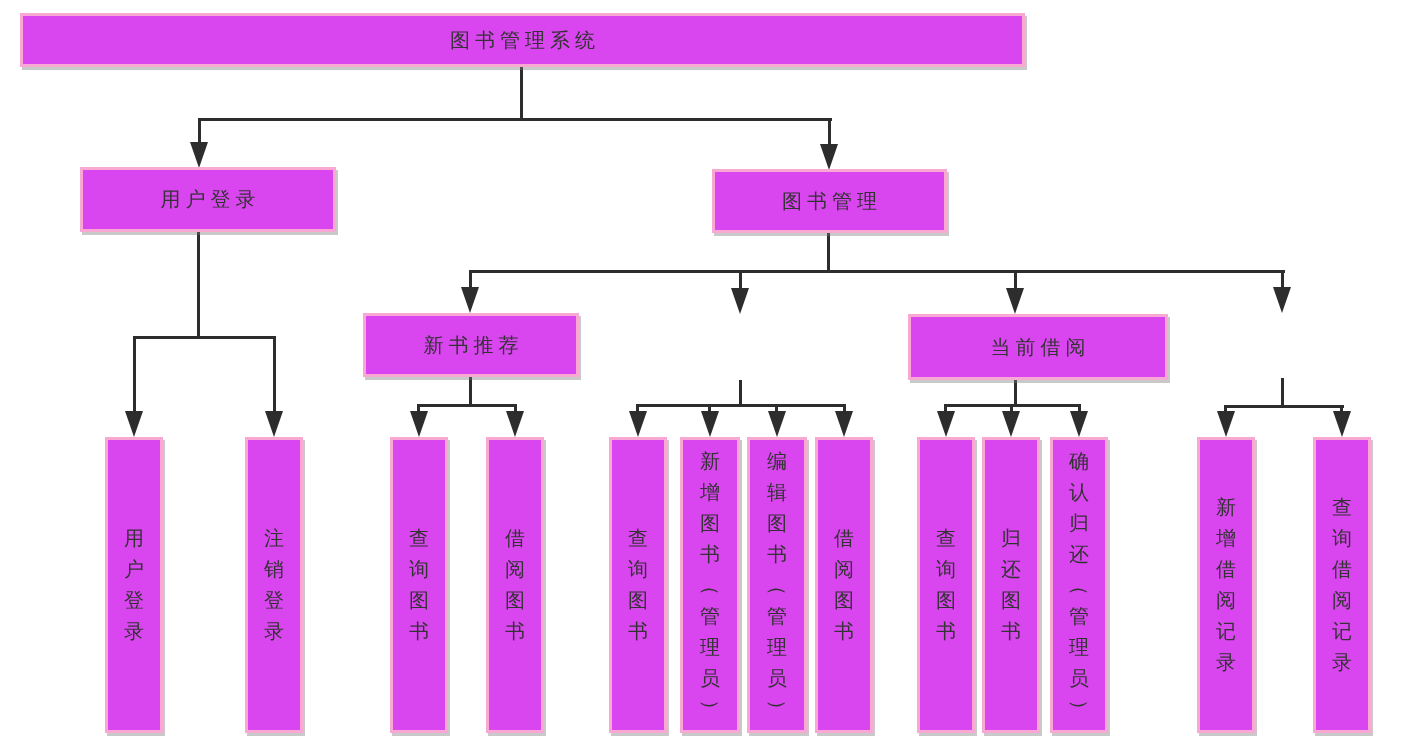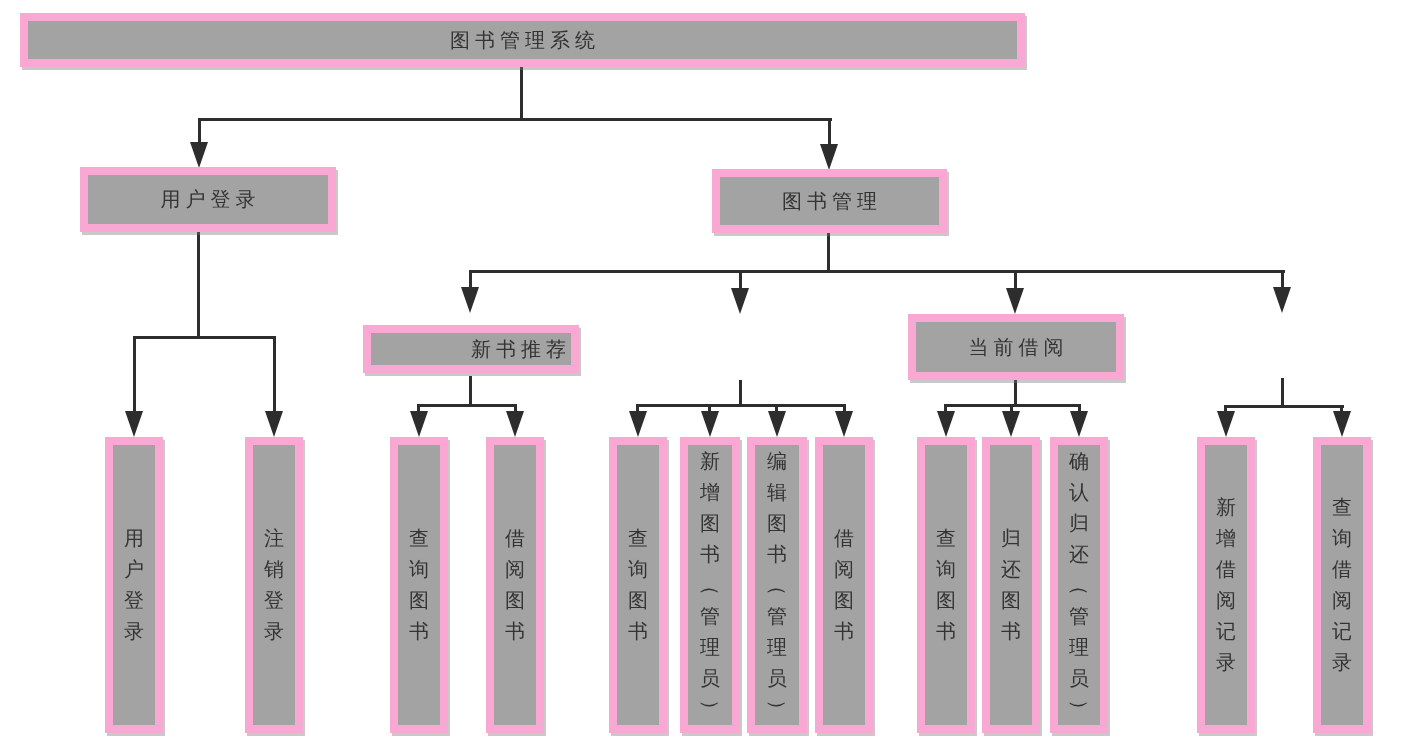--- a/index.html
+++ b/index.html
@@ -1,21 +1,21 @@
 <!DOCTYPE html>
 <html><head>
 <meta charset="utf-8">
 <style>
   html,body{margin:0;padding:0;background:#ffffff;}
   .canvas{
     position:relative;width:1405px;height:747px;background:#ffffff;overflow:hidden;
     font-family:"DejaVu Sans",sans-serif;
   }
   .box{
-    position:absolute;background:#a3a3a3;border:8px solid #f9a8d4;box-sizing:border-box;
+    position:absolute;background:#d946ef;border:3px solid #f9a8d4;box-sizing:border-box;
     box-shadow:2px 3px 0 rgba(120,120,120,0.40);
     display:flex;align-items:center;justify-content:center;
   }
   .hlbl{font-size:20px;color:#333333;letter-spacing:5px;text-indent:5px;white-space:nowrap;}
   .v-label{
     display:flex;flex-direction:column;align-items:center;justify-content:center;
     width:100%;height:100%;
   }
   .v-label span{display:block;height:31px;line-height:31px;font-size:20px;color:#333333;text-align:center;}
   .v-label span.rot{transform:rotate(90deg);}
@@ -94,24 +94,24 @@
     <span class="hlbl">图书管理系统</span>
   </div>
 
   <div class="box" style="left:80px;top:167px;width:256px;height:65px;">
     <span class="hlbl">用户登录</span>
   </div>
   <div class="box" style="left:712px;top:169px;width:235px;height:64px;">
     <span class="hlbl">图书管理</span>
   </div>
 
-  <div class="box" style="left:363px;top:325px;width:216px;height:48px;justify-content:flex-end;">
+  <div class="box" style="left:363px;top:313px;width:216px;height:64px;">
     <span class="hlbl">新书推荐</span>
   </div>
-  <div class="box" style="left:908px;top:314px;width:216px;height:66px;">
+  <div class="box" style="left:908px;top:314px;width:260px;height:66px;">
     <span class="hlbl">当前借阅</span>
   </div>
 
   <div class="box" style="left:105px;top:437px;width:58px;height:296px;">
     <div class="v-label">
         <span>用</span>
         <span>户</span>
         <span>登</span>
         <span>录</span>
       </div>

